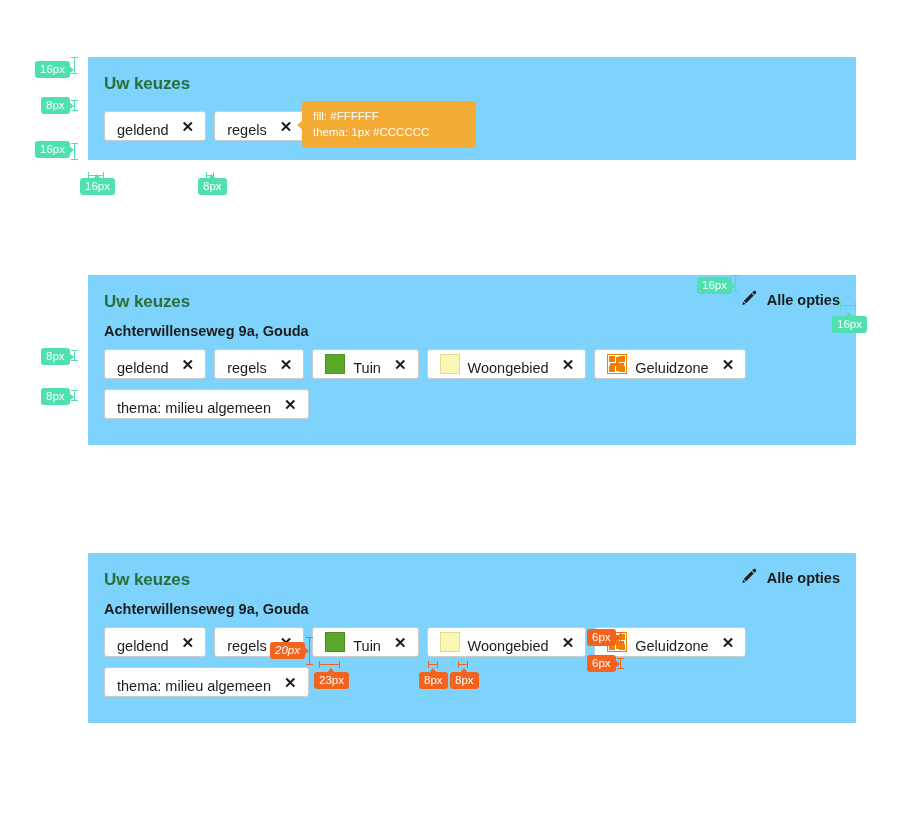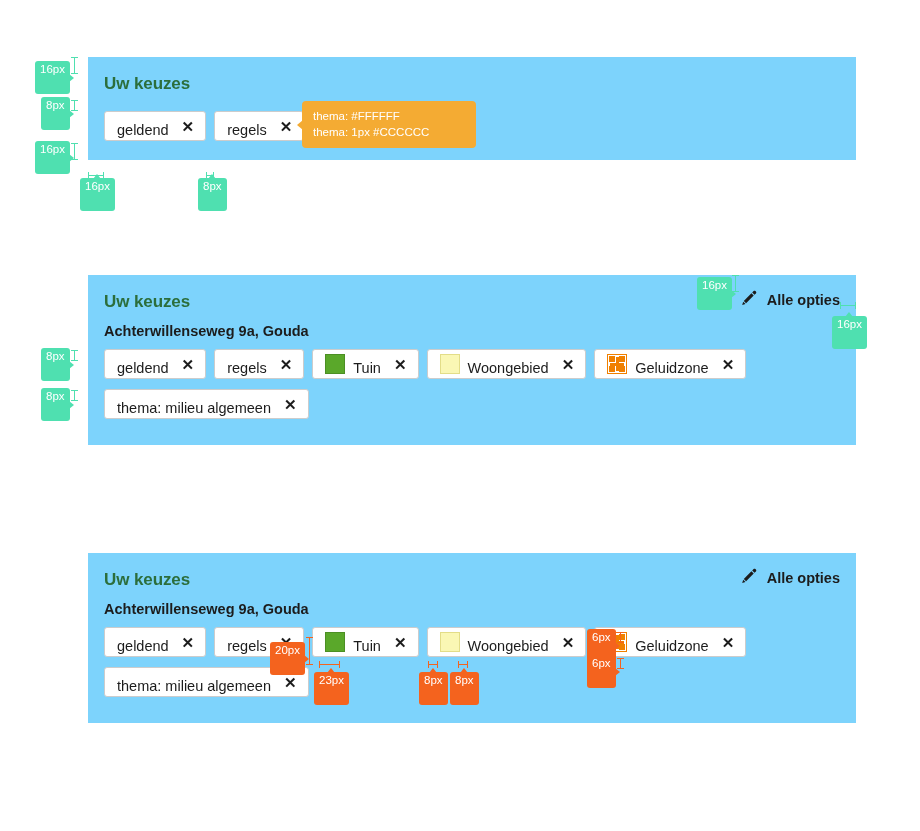--- a/index.html
+++ b/index.html
@@ -118,21 +118,21 @@
   }
   .pencil-icon { display: block; }
 
   
   .tealbadge {
     position: absolute;
     background: #4fe0b0;
     color: #ffffff;
     font-size: 11.5px;
     line-height: 17px;
-    height: 33px;
+    height: 17px;
     padding: 0 5px;
     border-radius: 3px;
     white-space: nowrap;
     font-family: "Liberation Sans", sans-serif;
   }
   .tealbadge.notch-r::after {
     content: "";
     position: absolute;
     right: -4px;
     top: 50%;
@@ -186,21 +186,21 @@
     background: #4fe0b0;
   }
 
   
   .orangebadge {
     position: absolute;
     background: #f4631e;
     color: #ffffff;
     font-size: 11.5px;
     line-height: 17px;
-    height: 33px;
+    height: 17px;
     padding: 0 5px;
     border-radius: 3px;
     white-space: nowrap;
     z-index: 6;
   }
   .orangebadge.notch-r::after {
     content: "";
     position: absolute;
     right: -4px;
     top: 50%;
@@ -282,21 +282,21 @@
       </span>
       <span class="chip">
         <span class="chip-label">regels</span>
         <span class="chip-close">✕</span>
       </span>
     </div>
   </div>
 </div>
 
 <div class="spec-tooltip" style="left:302px; top:101px; width:153px;">
-  <div>thema: #FFFFFF</div>
+  <div>fill: #FFFFFF</div>
   <div>thema: 1px #CCCCCC</div>
 </div>
 
 <div class="tealbadge notch-r" style="left:35px; top:61px;">16px</div>
 <div class="vmeasure" style="left:71px; top:57px; height:17px;"></div>
 
 <div class="tealbadge notch-r" style="left:41px; top:97px;">8px</div>
 <div class="vmeasure" style="left:71px; top:100px; height:11px;"></div>
 
 <div class="tealbadge notch-r" style="left:35px; top:141px;">16px</div>
@@ -429,21 +429,21 @@
       <svg width="19" height="19" viewBox="0 0 19 19" aria-hidden="true">
         <path d="M14.6 2.1c.5-.5 1.3-.5 1.8 0l.5.5c.5.5.5 1.3 0 1.8l-1.4 1.4-2.3-2.3 1.4-1.4z" fill="#1c1c1c"></path>
         <path d="M12.4 4.3l2.3 2.3-7.6 7.6-2.3-2.3 7.6-7.6z" fill="#1c1c1c"></path>
         <path d="M4.2 12.7l2.3 2.3-3.3 1 1-3.3z" fill="#1c1c1c"></path>
       </svg>
     </span>
     <span>Alle opties</span>
   </div>
 </div>
 
-<div class="orangebadge notch-r" style="left:270px; top:642px;">20px</div>
+<div class="orangebadge notch-r" style="left:270px; top:642px;font-style:italic;">20px</div>
 <div class="vmeasure-o" style="left:306px; top:637px; height:28px;"></div>
 
 <div class="hmeasure-o" style="left:319px; top:661px; width:21px;"></div>
 <div class="orangebadge notch-t" style="left:314px; top:672px;">23px</div>
 
 <div class="hmeasure-o" style="left:428px; top:661px; width:10px;"></div>
 <div class="orangebadge notch-t" style="left:419px; top:672px;">8px</div>
 
 <div class="hmeasure-o" style="left:458px; top:661px; width:10px;"></div>
 <div class="orangebadge notch-t" style="left:450px; top:672px;">8px</div>

